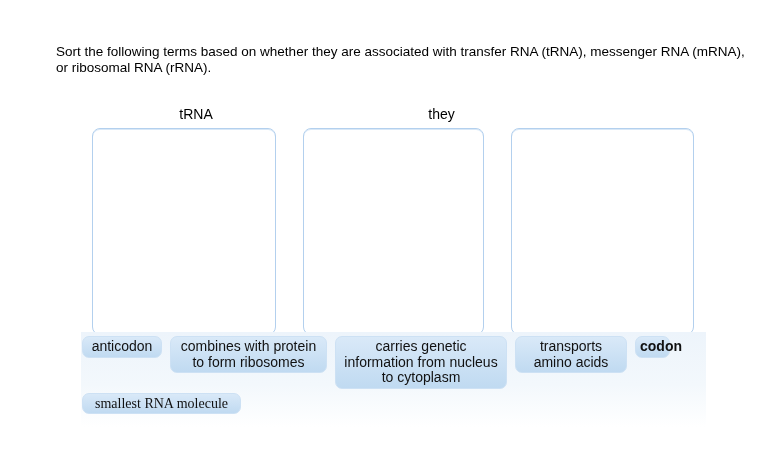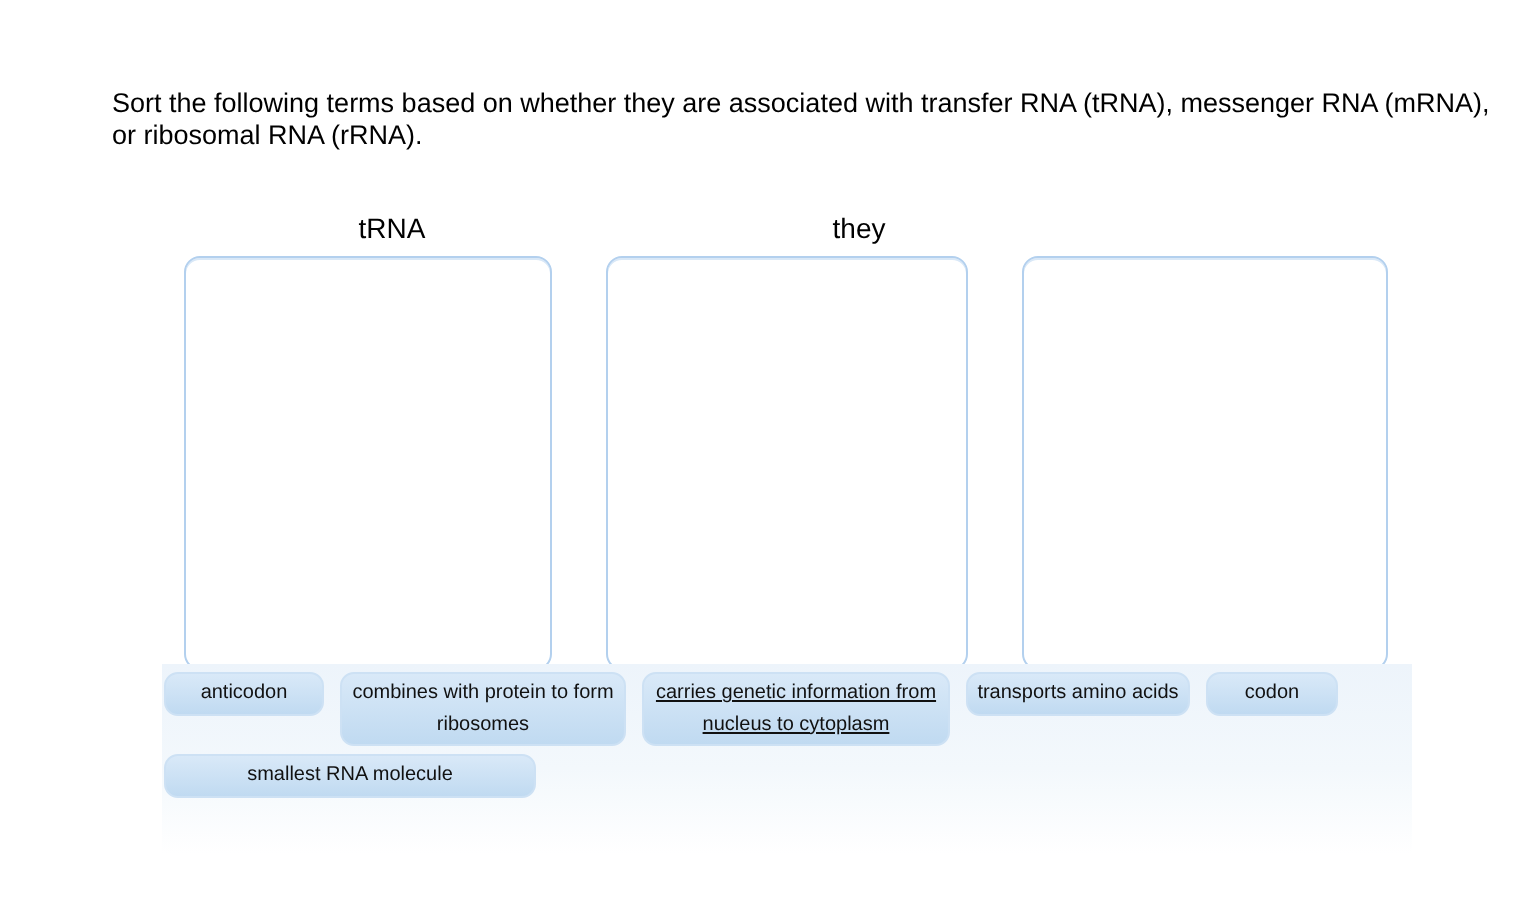--- a/index.html
+++ b/index.html
@@ -16,21 +16,21 @@
     top: 8px; left: 20px; right: 18px;
     font-size: 13.5px;
     line-height: 16px;
     color: #000000;
   }
   .headers {
     position: absolute;
     top: 58px; left: 44px;
     width: 626px;
     display: flex;
-    gap: 3px;
+    gap: 15px;
   }
   .header-cell {
     text-align: center;
     font-size: 14px;
     color: #000000;
   }
   .header-cell.c0 { width: 208px; }
   .header-cell.c1 { width: 205px; }
   .header-cell.c2 { width: 207px; }
   .bins {
@@ -59,35 +59,35 @@
     padding: 4px 0 0 1px;
     display: flex;
     flex-wrap: wrap;
     align-items: flex-start;
     align-content: flex-start;
   }
   .chip {
     background: linear-gradient(to bottom, #d9e9f8 0%, #c0daf1 100%);
     border: 1px solid #cde1f4;
     border-radius: 7px;
-    font-size: 10px;
+    font-size: 14px;
     line-height: 15.5px;
     text-align: center;
     color: #111111;
     padding: 2px 4px;
     margin: 0 8px 4px 0;
     cursor: pointer;
     user-select: none;
   }
   .chip.w0 { width: 80px; }
-  .chip.w1 { width: 143px; }
-  .chip.w2 { width: 154px; text-decoration: underline; }
+  .chip.w1 { width: 157px; }
+  .chip.w2 { width: 172px; }
   .chip.w3 { width: 112px; }
-  .chip.w4 { width: 66px; }
-  .chip.w5 { width: 186px; }
+  .chip.w4 { width: 35px; font-weight: bold; }
+  .chip.w5 { width: 159px; font-family: Liberation Serif, serif; }
 </style>
 </head>
 <body>
 
 <div class="instruction">Sort the following terms based on whether they are associated with transfer RNA (tRNA), messenger RNA (mRNA), or ribosomal RNA (rRNA).</div>
 
 <div class="headers">
   <div class="header-cell c0">tRNA</div>
   <div class="header-cell c1">they</div>
 </div>

